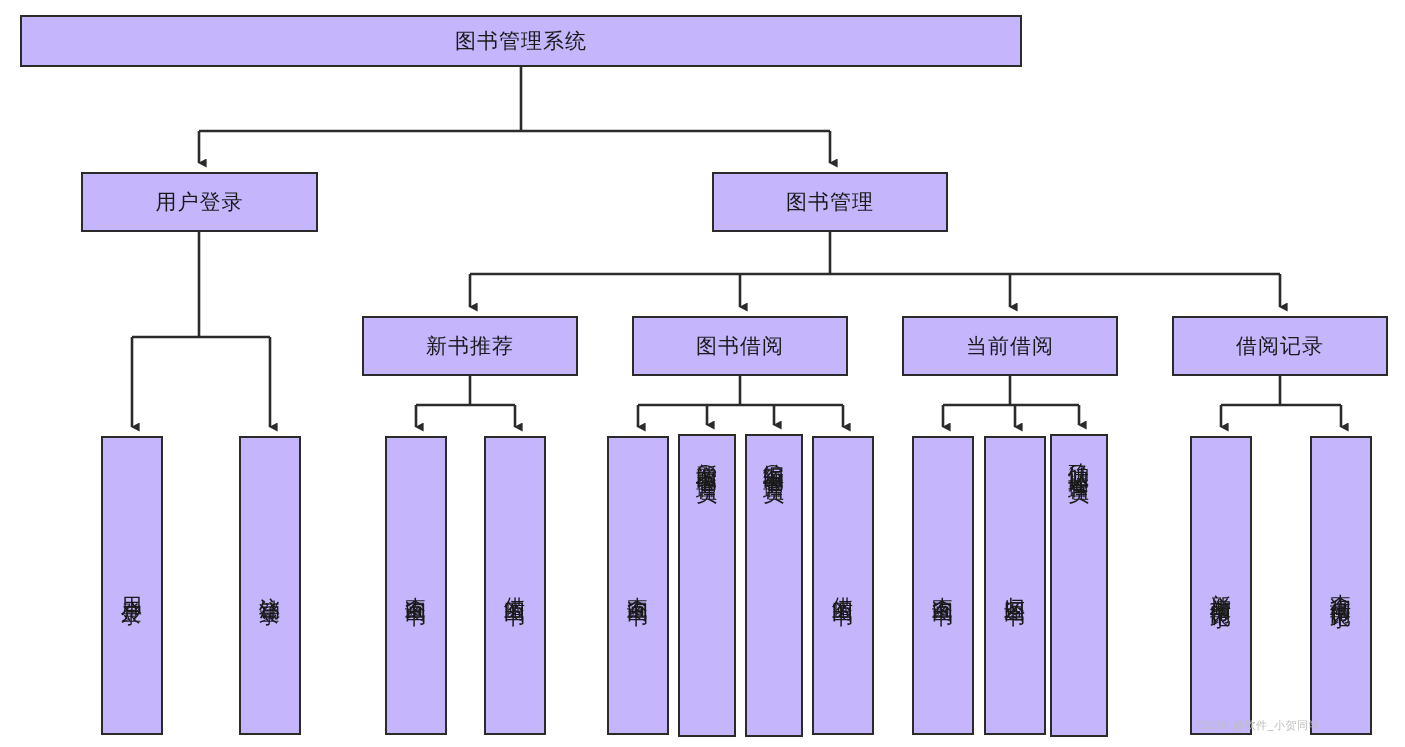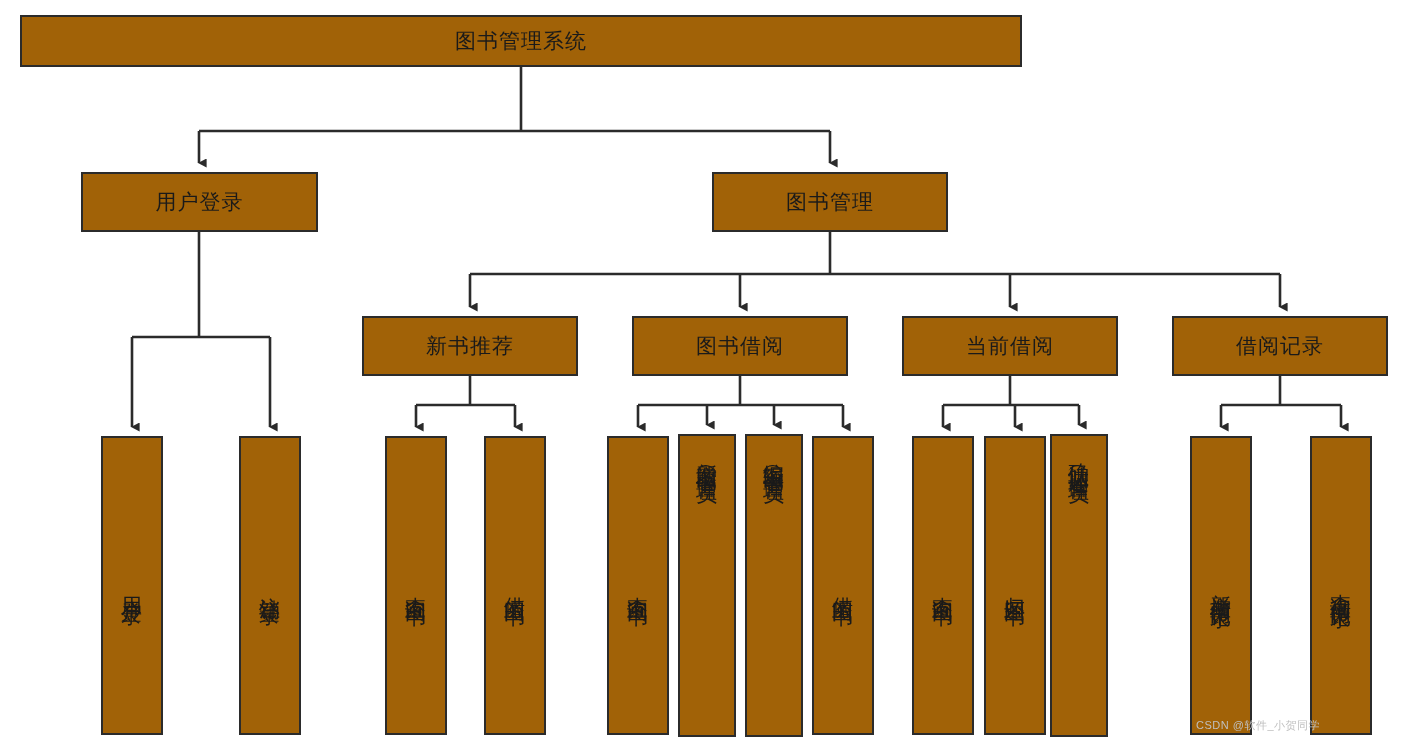--- a/index.html
+++ b/index.html
@@ -22,21 +22,21 @@
     left: 0;
     top: 0;
     width: 1405px;
     height: 747px;
     pointer-events: none;
   }
   .node {
     position: absolute;
     box-sizing: border-box;
     border: 2px solid #2b2b2b;
-    background: #a16207;
+    background: #c4b5fd;
     display: flex;
     align-items: center;
     justify-content: center;
     color: #1a1a1a;
   }
   .node-h .label {
     font-size: 21px;
     line-height: 1.2;
     letter-spacing: 1px;
     white-space: nowrap;

